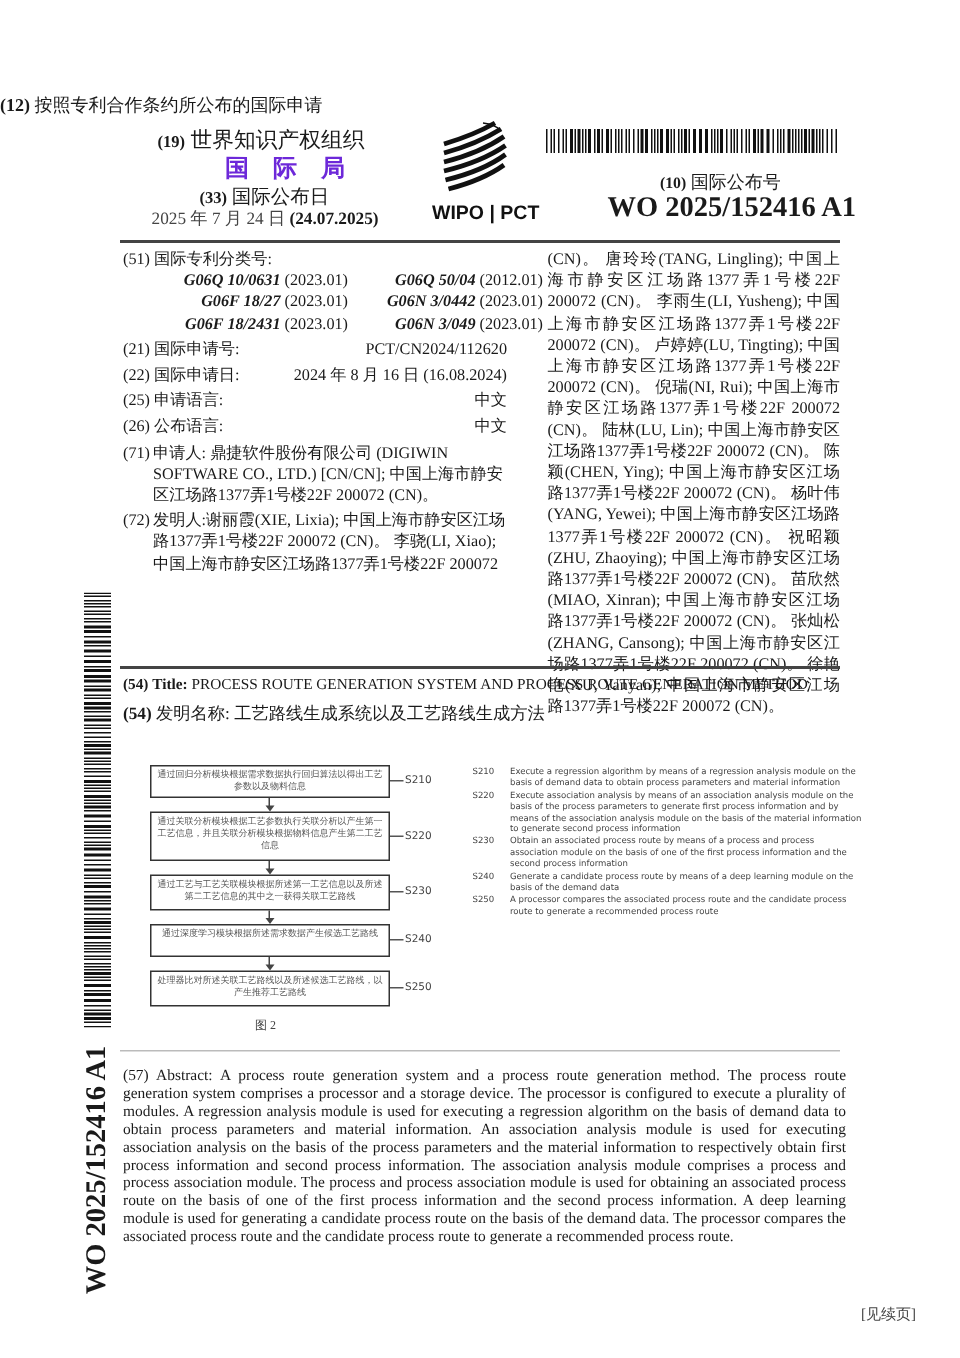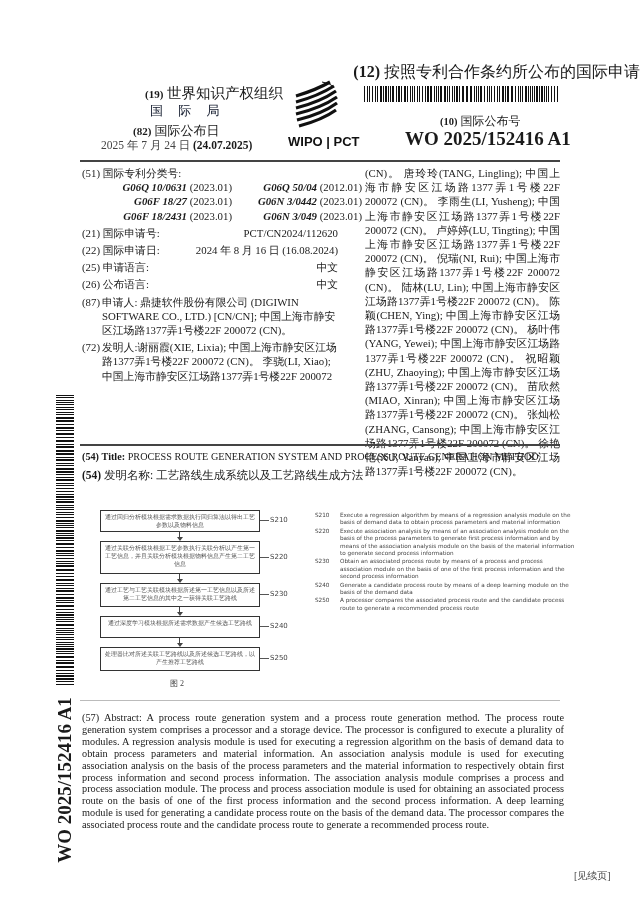--- a/index.html
+++ b/index.html
@@ -1,25 +1,25 @@
 <!DOCTYPE html>
 <html><head>
 <meta charset="utf-8">
 <style>
   html, body { margin: 0; padding: 0; }
   body {
     width: 640px; height: 905px; background: #ffffff; position: relative; overflow: hidden;
     font-family: "Liberation Serif", "DejaVu Serif", serif; color: #1a1a1a;
   }
   .abs { position: absolute; }
-  .header-title { left: 0; width: 640px; top: 62px; text-align: right; font-size: 16px; }
+  .header-title { left: 0; width: 640px; top: 62px; text-align: left; font-size: 12px; }
   .header-title b { font-weight: bold; }
   .org { left: 105px; top: 84px; font-size: 14.5px; }
-  .org b { font-size: 11px; margin-left: 40px; }
-  .bureau { left: 150px; top: 102px; font-size: 13px; color: #0f172a; letter-spacing: 6px; }
+  .org b { font-size: 11px; }
+  .bureau { left: 150px; top: 102px; font-size: 16px; color: #6d28d9; letter-spacing: 6px; font-weight: bold; }
   .pubdate-label { left: 133px; top: 122px; font-size: 13px; }
   .pubdate-label b { font-size: 11px; }
   .pubdate { left: 101px; top: 138px; font-size: 11.5px; font-weight: bold; }
   .pubdate span.cn { font-weight: normal; color: #444; }
   .wipo-logo { left: 286px; top: 80px; width: 80px; height: 70px; }
   .barcode-top { left: 364px; top: 86px; width: 194px; height: 16px; }
   .pubno-label { left: 440px; top: 113px; font-size: 12px; }
   .pubno-label b { font-size: 10.5px; }
   .pubno { left: 405px; top: 128px; font-size: 19px; font-weight: bold; }
   .rule { left: 80px; width: 480px; height: 2px; background: #444; }
@@ -55,21 +55,21 @@
 <body>
 
 <div class="abs header-title">
   <b>(12)</b> <span>按照专利合作条约所公布的国际申请</span>
 </div>
 <div class="abs org">
   <b>(19)</b> <span>世界知识产权组织</span>
 </div>
 <div class="abs bureau">国 际 局</div>
 <div class="abs pubdate-label">
-  <b>(82)</b> <span>国际公布日</span>
+  <b>(33)</b> <span>国际公布日</span>
 </div>
 <div class="abs pubdate">
   <span class="cn">2025 年 7 月 24 日</span> <span>(24.07.2025)</span>
 </div>
 
 <div class="abs wipo-logo">
   <svg width="80" height="70" viewBox="0 0 80 70">
     <g fill="none" stroke="#111" stroke-width="3.2">
       <path d="M10 16 Q30 10 44 2"></path>
       <path d="M10 22 Q32 16 48 6"></path>
@@ -194,21 +194,21 @@
   </div>
   <div class="field row">
     <span><span class="num">(25)</span> <span>申请语言:</span></span>
     <span>中文</span>
   </div>
   <div class="field row">
     <span><span class="num">(26)</span> <span>公布语言:</span></span>
     <span>中文</span>
   </div>
   <div class="field" style="display:flex">
-    <span class="num" style="width:20px;flex-shrink:0">(87)</span>
+    <span class="num" style="width:20px;flex-shrink:0">(71)</span>
     <span>申请人: 鼎捷软件股份有限公司 (DIGIWIN SOFTWARE CO., LTD.) [CN/CN]; 中国上海市静安区江场路1377弄1号楼22F 200072 (CN)。</span>
   </div>
   <div class="field" style="display:flex">
     <span class="num" style="width:20px;flex-shrink:0">(72)</span>
     <span>发明人:谢丽霞(XIE, Lixia); 中国上海市静安区江场路1377弄1号楼22F 200072 (CN)。 李骁(LI, Xiao); 中国上海市静安区江场路1377弄1号楼22F 200072</span>
   </div>
 </div>
 
 <div class="abs right-col">(CN)。 唐玲玲(TANG, Lingling); 中国上海市静安区江场路1377弄1号楼22F 200072 (CN)。 李雨生(LI, Yusheng); 中国上海市静安区江场路1377弄1号楼22F 200072 (CN)。 卢婷婷(LU, Tingting); 中国上海市静安区江场路1377弄1号楼22F 200072 (CN)。 倪瑞(NI, Rui); 中国上海市静安区江场路1377弄1号楼22F 200072 (CN)。 陆林(LU, Lin); 中国上海市静安区江场路1377弄1号楼22F 200072 (CN)。 陈颖(CHEN, Ying); 中国上海市静安区江场路1377弄1号楼22F 200072 (CN)。 杨叶伟(YANG, Yewei); 中国上海市静安区江场路1377弄1号楼22F 200072 (CN)。 祝昭颖(ZHU, Zhaoying); 中国上海市静安区江场路1377弄1号楼22F 200072 (CN)。 苗欣然(MIAO, Xinran); 中国上海市静安区江场路1377弄1号楼22F 200072 (CN)。 张灿松(ZHANG, Cansong); 中国上海市静安区江场路1377弄1号楼22F 200072 (CN)。 徐艳艳(XU, Yanyan); 中国上海市静安区江场路1377弄1号楼22F 200072 (CN)。</div>
 

